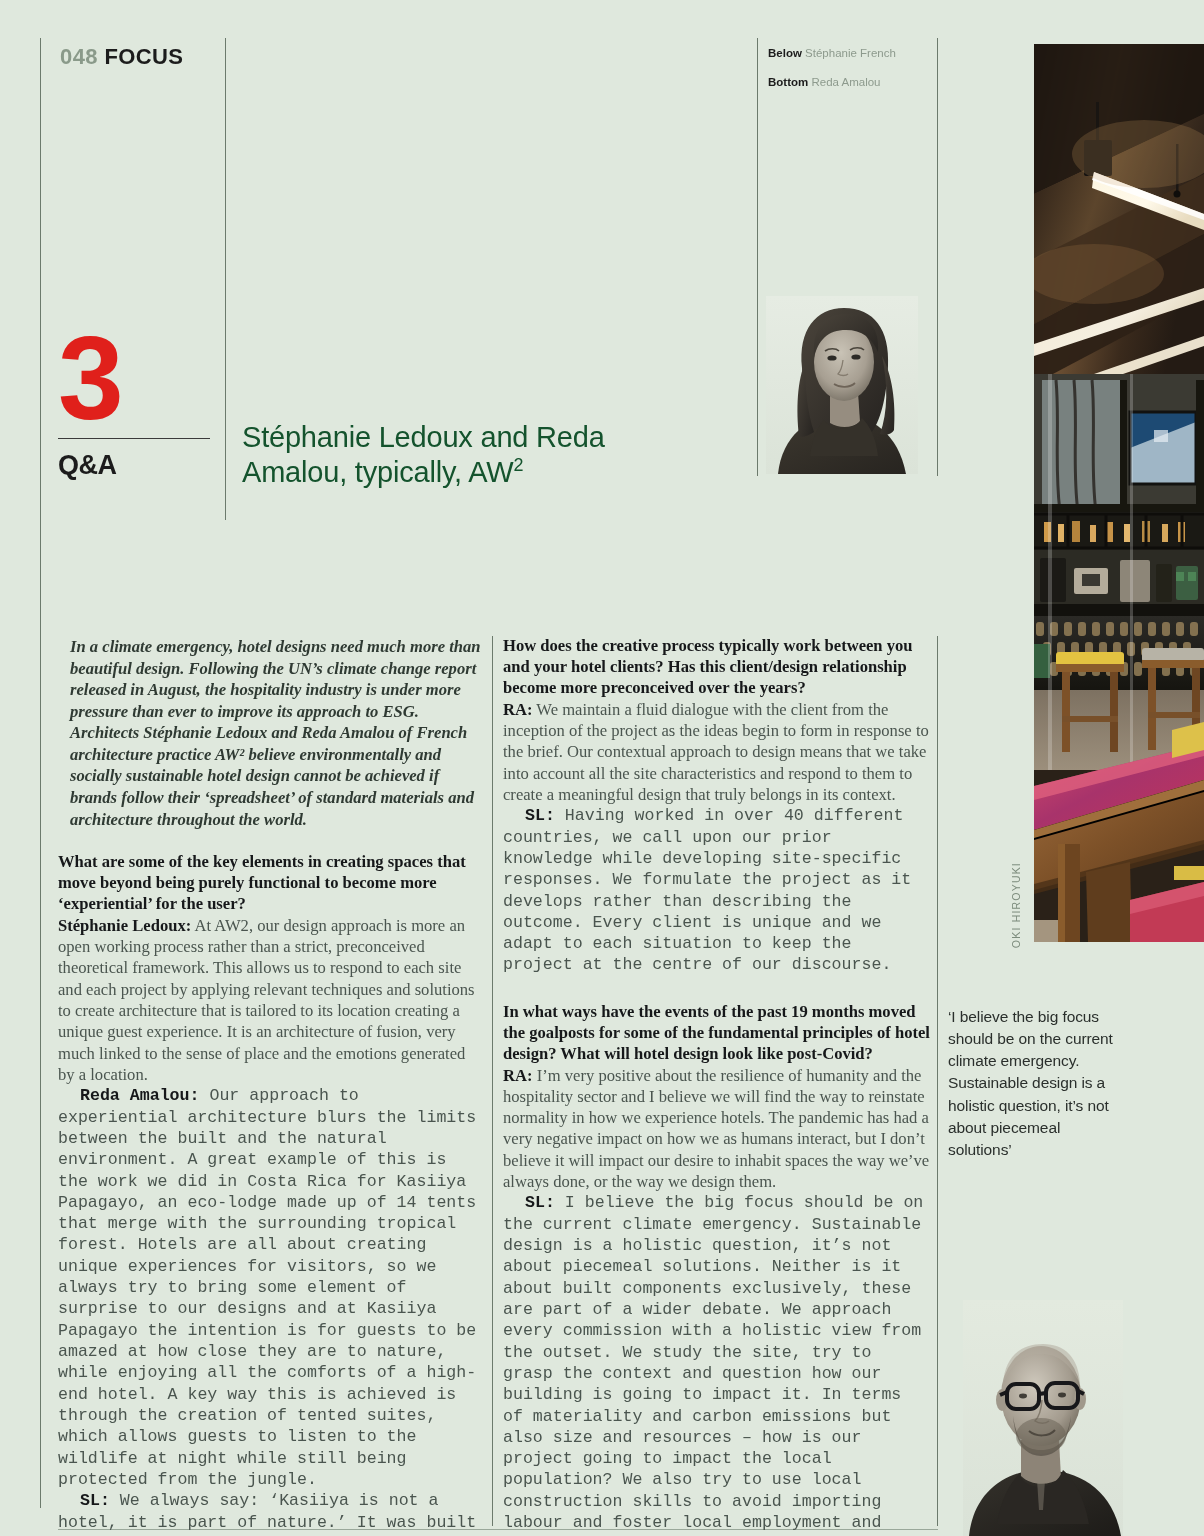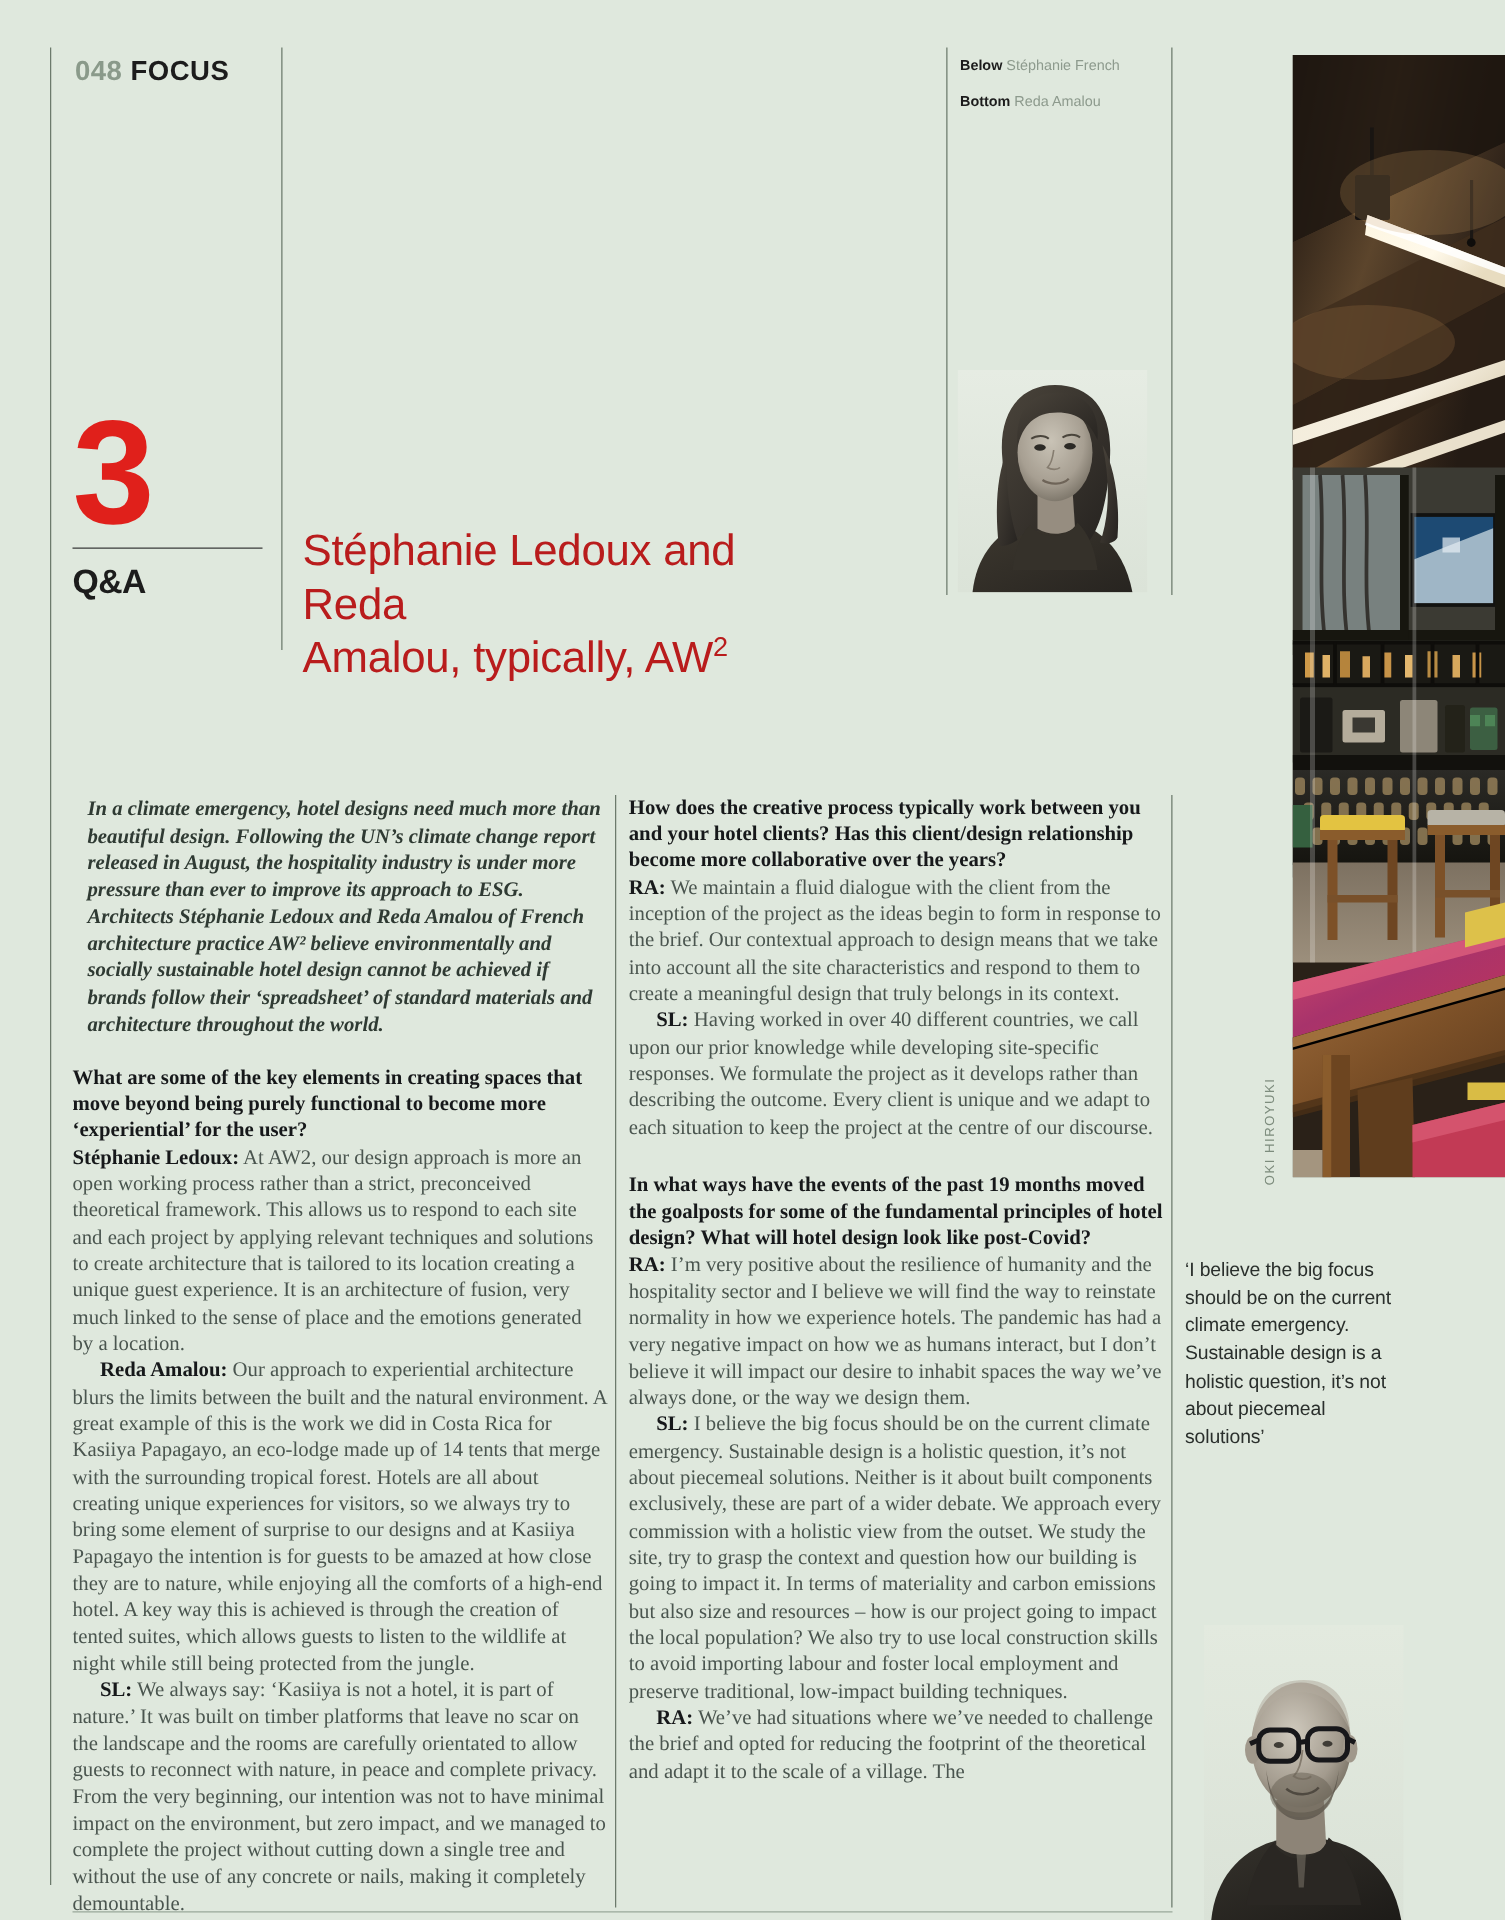--- a/index.html
+++ b/index.html
@@ -69,23 +69,23 @@
     color: #1c1c1c;
     letter-spacing: -0.5px;
   }
 
   
   .deck {
     position: absolute;
     left: 242px;
     top: 420px;
     width: 420px;
-    font-size: 35px;
+    font-size: 29px;
     line-height: 1.22;
-    color: #b91c1c;
+    color: #14532d;
     font-weight: 400;
     letter-spacing: -0.2px;
   }
   .deck sup { font-size: 0.62em; vertical-align: super; }
 
   
   .caption-block {
     position: absolute;
     left: 768px;
     top: 46px;
@@ -141,21 +141,21 @@
     margin: 0 0 22px 12px;
   }
   .qhead {
     font-weight: bold;
     color: #16181a;
     font-style: normal;
     margin: 0;
     line-height: 1.26;
   }
   .para { margin: 0; }
-  .para.indent { text-indent: 22px; }
+  .para.indent { text-indent: 22px; font-family: Liberation Mono, monospace; }
   .spk { font-weight: bold; color: #16181a; }
   .gap { height: 26px; }
 
   
   .pullquote {
     position: absolute;
     left: 948px;
     top: 1006px;
     width: 168px;
     font-family: "Liberation Sans", sans-serif;
@@ -531,21 +531,21 @@
 
     <p class="qhead">What are some of the key elements in creating spaces that move beyond being purely functional to become more ‘experiential’ for the user?</p>
     <p class="para"><span class="spk">Stéphanie Ledoux:</span><span> At AW2, our design approach is more an open working process rather than a strict, preconceived theoretical framework. This allows us to respond to each site and each project by applying relevant techniques and solutions to create architecture that is tailored to its location creating a unique guest experience. It is an architecture of fusion, very much linked to the sense of place and the emotions generated by a location.</span></p>
 
     <p class="para indent"><span class="spk">Reda Amalou:</span><span> Our approach to experiential architecture blurs the limits between the built and the natural environment. A great example of this is the work we did in Costa Rica for Kasiiya Papagayo, an eco-lodge made up of 14 tents that merge with the surrounding tropical forest. Hotels are all about creating unique experiences for visitors, so we always try to bring some element of surprise to our designs and at Kasiiya Papagayo the intention is for guests to be amazed at how close they are to nature, while enjoying all the comforts of a high-end hotel. A key way this is achieved is through the creation of tented suites, which allows guests to listen to the wildlife at night while still being protected from the jungle.</span></p>
 
     <p class="para indent"><span class="spk">SL:</span><span> We always say: ‘Kasiiya is not a hotel, it is part of nature.’ It was built on timber platforms that leave no scar on the landscape and the rooms are carefully orientated to allow guests to reconnect with nature, in peace and complete privacy. From the very beginning, our intention was not to have minimal impact on the environment, but zero impact, and we managed to complete the project without cutting down a single tree and without the use of any concrete or nails, making it completely demountable.</span></p>
   </div>
 
   <div class="col" id="col-mid">
-    <p class="qhead">How does the creative process typically work between you and your hotel clients? Has this client/design relationship become more collaborative over the years?</p>
+    <p class="qhead">How does the creative process typically work between you and your hotel clients? Has this client/design relationship become more preconceived over the years?</p>
     <p class="para"><span class="spk">RA:</span><span> We maintain a fluid dialogue with the client from the inception of the project as the ideas begin to form in response to the brief. Our contextual approach to design means that we take into account all the site characteristics and respond to them to create a meaningful design that truly belongs in its context.</span></p>
 
     <p class="para indent"><span class="spk">SL:</span><span> Having worked in over 40 different countries, we call upon our prior knowledge while developing site-specific responses. We formulate the project as it develops rather than describing the outcome. Every client is unique and we adapt to each situation to keep the project at the centre of our discourse.</span></p>
 
     <div class="gap"></div>
 
     <p class="qhead">In what ways have the events of the past 19 months moved the goalposts for some of the fundamental principles of hotel design? What will hotel design look like post-Covid?</p>
     <p class="para"><span class="spk">RA:</span><span> I’m very positive about the resilience of humanity and the hospitality sector and I believe we will find the way to reinstate normality in how we experience hotels. The pandemic has had a very negative impact on how we as humans interact, but I don’t believe it will impact our desire to inhabit spaces the way we’ve always done, or the way we design them.</span></p>
 
     <p class="para indent"><span class="spk">SL:</span><span> I believe the big focus should be on the current climate emergency. Sustainable design is a holistic question, it’s not about piecemeal solutions. Neither is it about built components exclusively, these are part of a wider debate. We approach every commission with a holistic view from the outset. We study the site, try to grasp the context and question how our building is going to impact it. In terms of materiality and carbon emissions but also size and resources – how is our project going to impact the local population? We also try to use local construction skills to avoid importing labour and foster local employment and preserve traditional, low-impact building techniques.</span></p>

